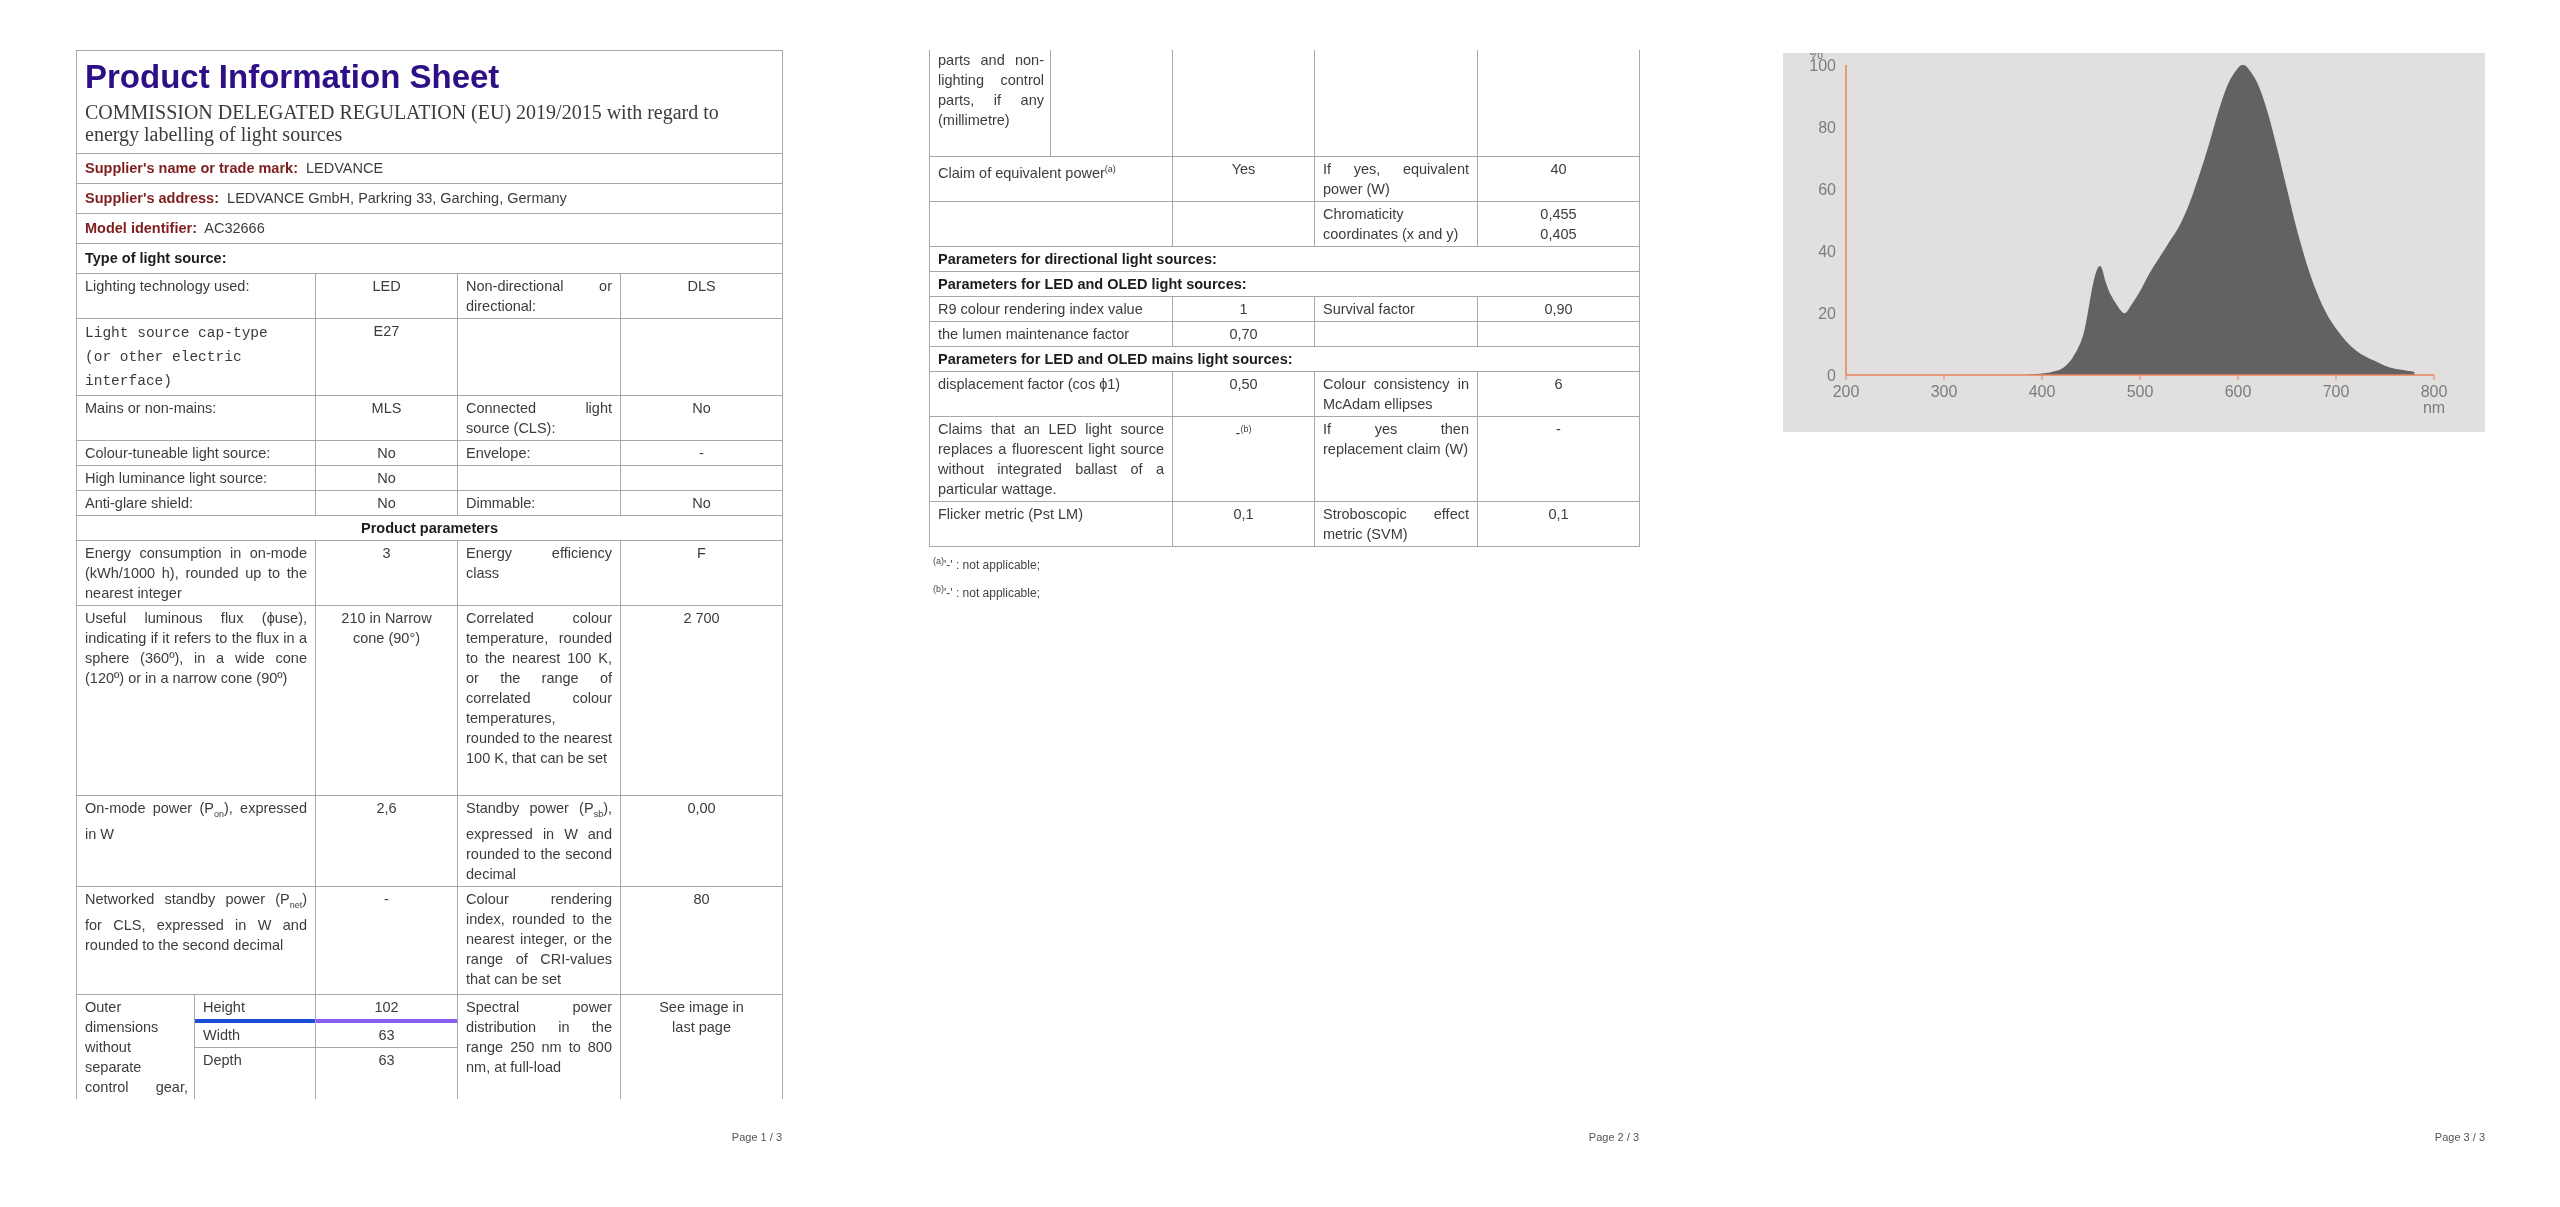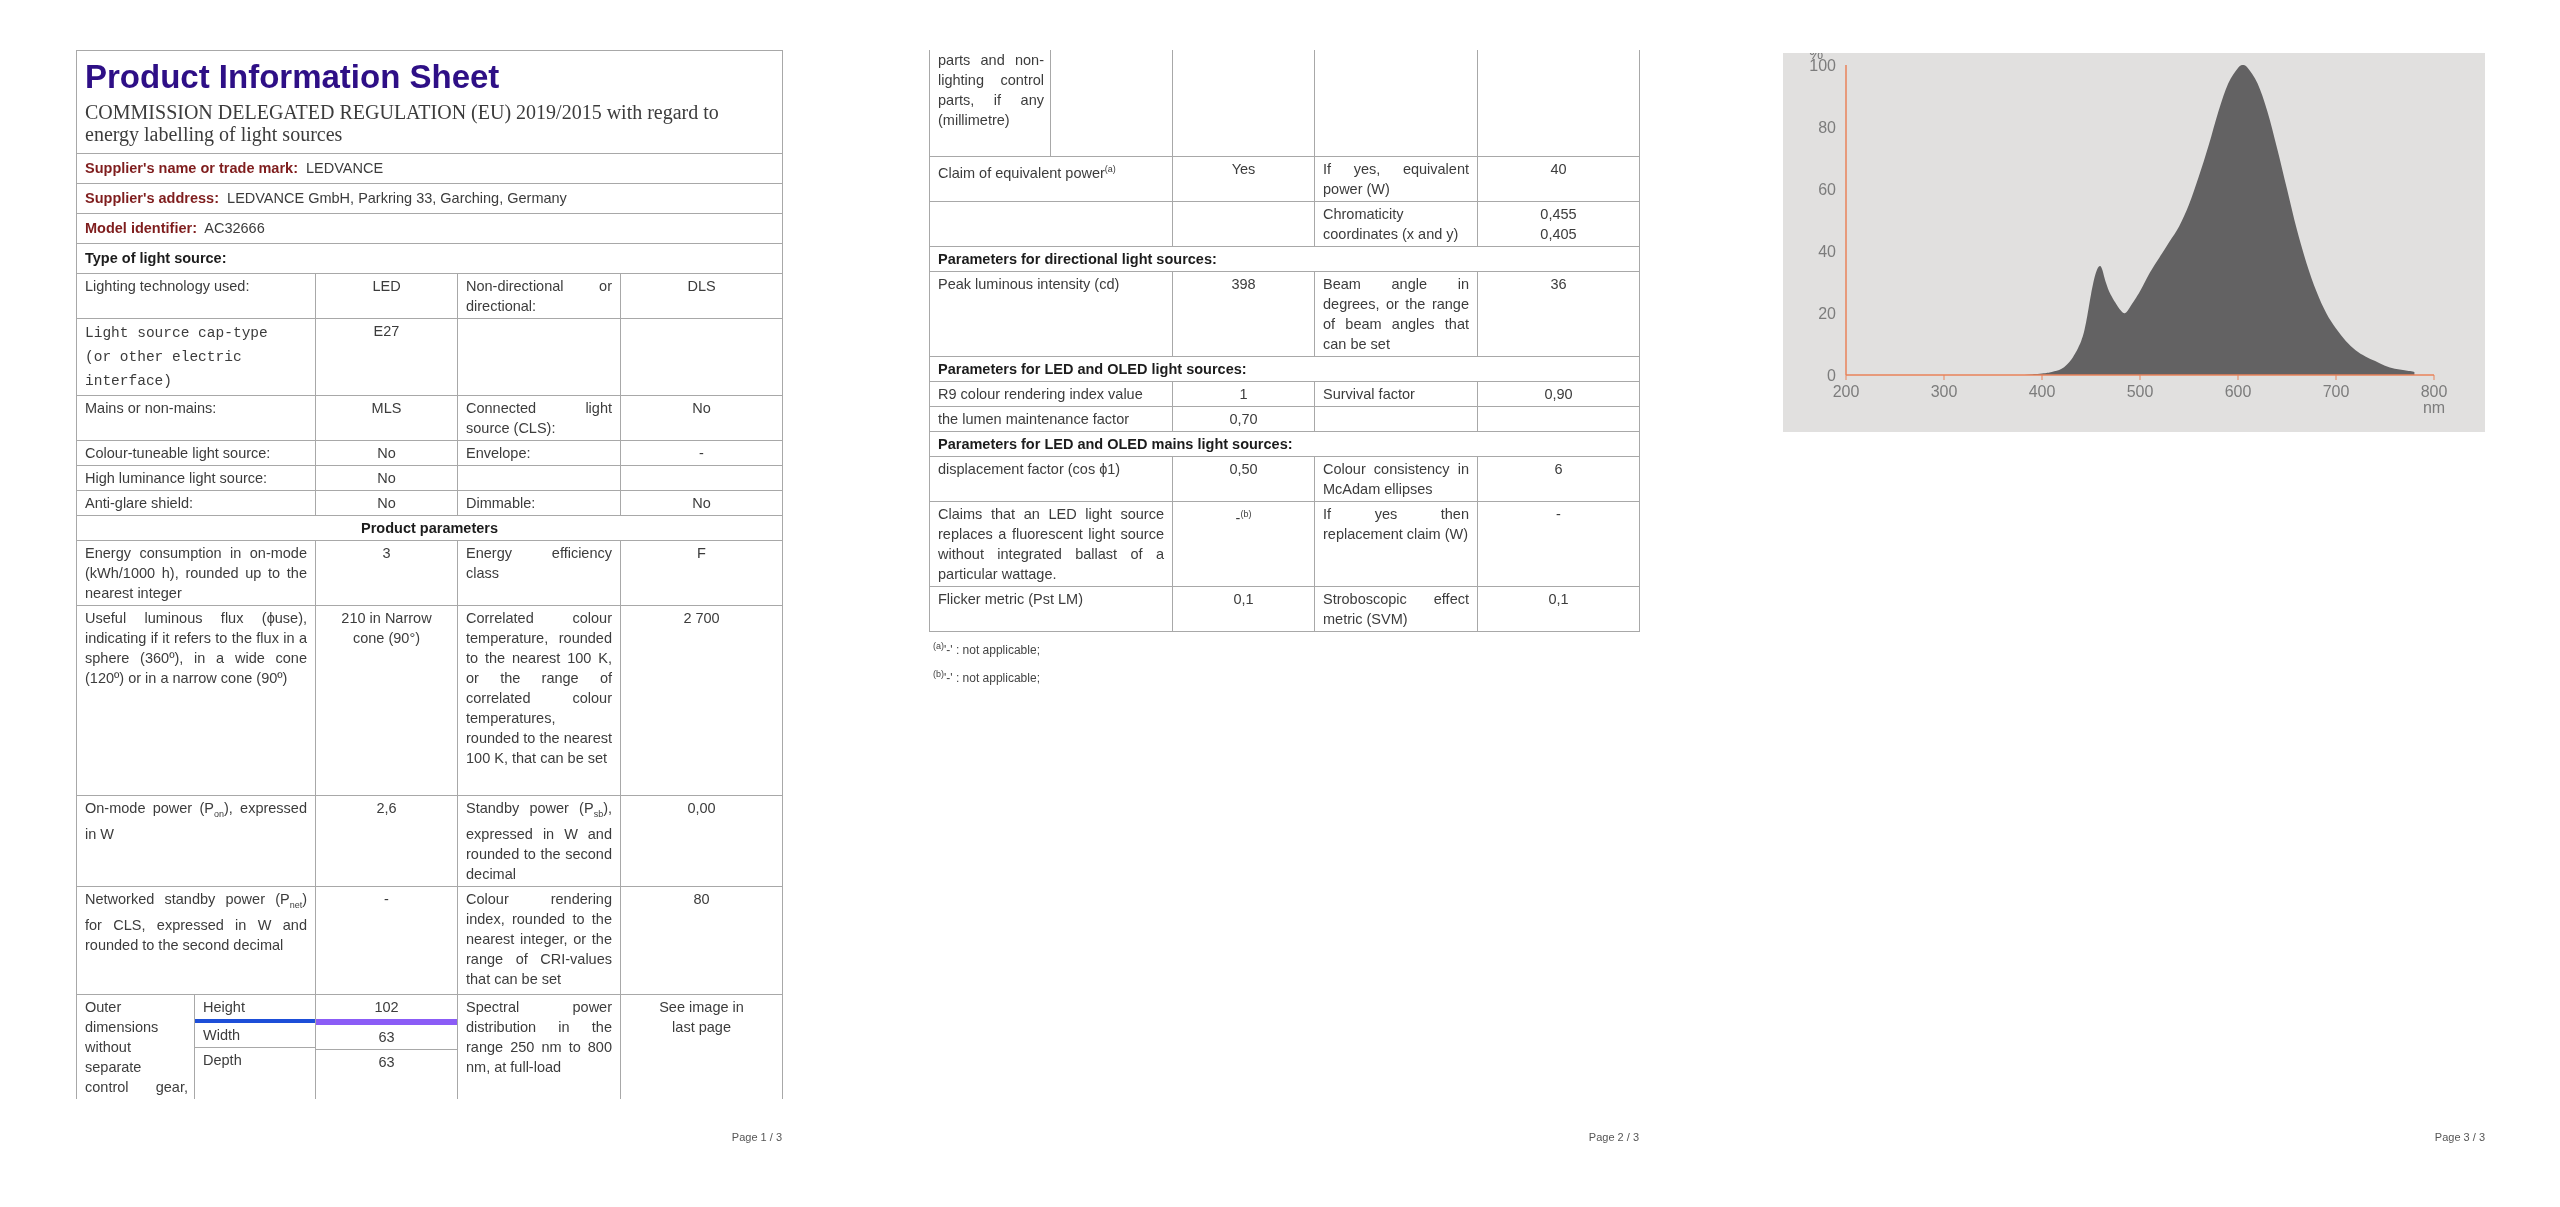--- a/index.html
+++ b/index.html
@@ -142,21 +142,21 @@
         <div style="display:flex; height:104px; overflow:hidden;">
           <div class="j" style="width:103px; padding:2px 6px 0 8px; border-right:1px solid #a8a8a8; text-align:justify;">Outer dimensions without separate control gear, lighting control</div>
           <div style="flex:1;">
             <div style="padding:2px 8px; border-bottom:4px solid #1d4ed8;">Height</div>
             <div style="padding:2px 8px; border-bottom:1px solid #a8a8a8;">Width</div>
             <div style="padding:2px 8px;">Depth</div>
           </div>
         </div>
       </td>
       <td style="padding:0; border-bottom:none;">
-        <div style="text-align:center; padding:2px 8px; border-bottom:6px solid #8b5cf6;">102</div>
+        <div style="text-align:center; padding:2px 8px; border-bottom:4px solid #8b5cf6;">102</div>
         <div style="text-align:center; padding:2px 8px; border-bottom:1px solid #a8a8a8;">63</div>
         <div style="text-align:center; padding:2px 8px;">63</div>
       </td>
       <td class="j" style="border-bottom:none;">Spectral power distribution in the range 250 nm to 800 nm, at full-load</td>
       <td class="c" style="border-bottom:none; padding-left:30px; padding-right:30px;">See image in last page</td>
     </tr>
   </tbody>
     </table>
   <div class="footer" style="right:0;">Page 1 / 3</div>
 </div>
@@ -189,26 +189,20 @@
       <td class="c"></td>
       <td>Chromaticity coordinates (x and y)</td>
       <td class="c">
         <div>0,455</div>
         <div>0,405</div>
       </td>
     </tr>
     <tr>
           <td colspan="5" class="h">Parameters for directional light sources:</td>
         </tr>
-    <tr>
-      <td colspan="2">Peak luminous intensity (cd)</td>
-      <td class="c">398</td>
-      <td class="j">Beam angle in degrees, or the range of beam angles that can be set</td>
-      <td class="c">36</td>
-    </tr>
     <tr>
           <td colspan="5" class="h">Parameters for LED and OLED light sources:</td>
         </tr>
     <tr>
       <td colspan="2">R9 colour rendering index value</td>
       <td class="c">1</td>
       <td>Survival factor</td>
       <td class="c">0,90</td>
     </tr>
     <tr>

